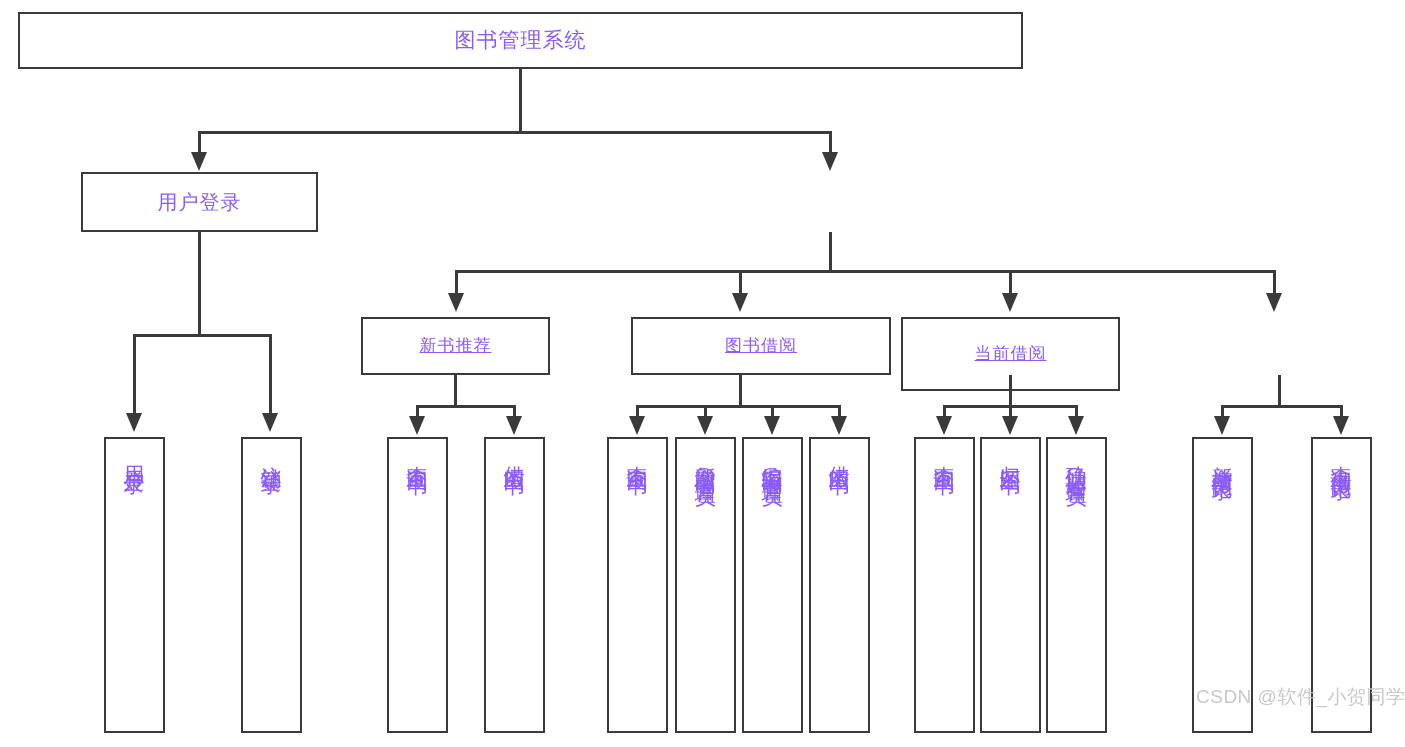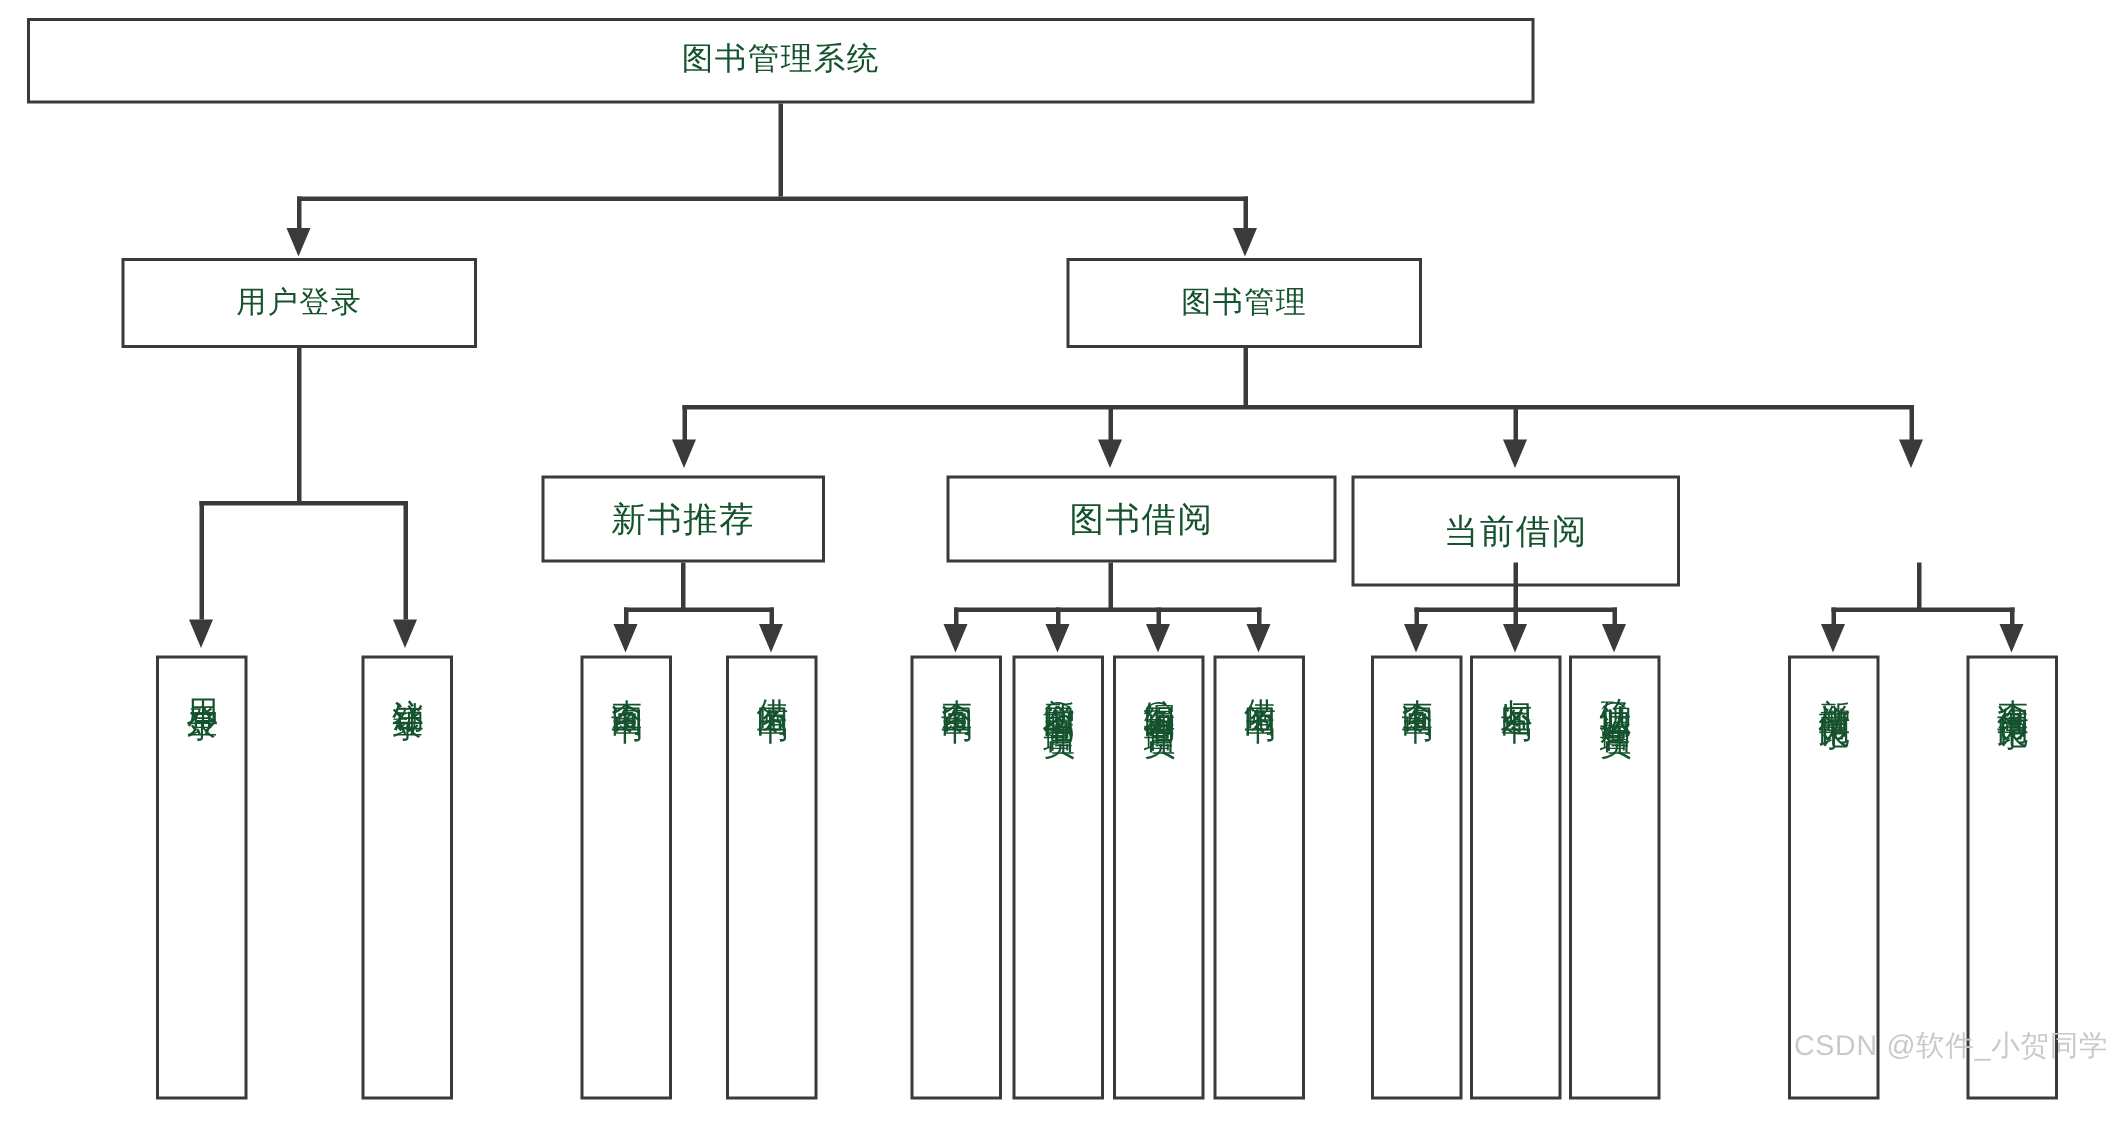--- a/index.html
+++ b/index.html
@@ -16,32 +16,32 @@
   }
   
   .node{
     position:absolute;
     box-sizing:border-box;
     background:#ffffff;
     border:2px solid #3a3a3a;
     display:flex;
     align-items:center;
     justify-content:center;
-    color:#14532d;
+    color:#8b5cf6;
   }
   .node .label{
     display:block;
     text-align:center;
     letter-spacing:1px;
     line-height:1.15;
     white-space:nowrap;
   }
   .node.root .label{font-size:21px;}
   .node.level1 .label{font-size:20px;}
-  .node.level2 .label{font-size:23px;}
+  .node.level2 .label{font-size:17px;text-decoration:underline;}
   
   .node.leaf{
     align-items:flex-start;
     padding-top:10px;
   }
   .node.leaf .label{
     writing-mode:vertical-rl;
     text-orientation:upright;
     font-size:21px;
     letter-spacing:3px;
@@ -86,23 +86,20 @@
   <div class="hline" style="left:198px;top:131px;width:634px;height:3px;"></div>
 
   <div class="vline" style="left:198px;top:131px;width:3px;height:22px;"></div>
   <div class="arrow" style="left:191px;top:152px;"></div>
 
   <div class="vline" style="left:829px;top:131px;width:3px;height:22px;"></div>
   <div class="arrow" style="left:822px;top:152px;"></div>
 
   <div class="node level1" style="left:81px;top:172px;width:237px;height:60px;">
     <span class="label">用户登录</span>
-  </div>
-  <div class="node level1" style="left:711px;top:172px;width:237px;height:60px;">
-    <span class="label">图书管理</span>
   </div>
 
   <div class="vline" style="left:198px;top:232px;width:3px;height:104px;"></div>
   <div class="hline" style="left:133px;top:334px;width:138px;height:3px;"></div>
   <div class="vline" style="left:133px;top:334px;width:3px;height:79px;"></div>
   <div class="arrow" style="left:126px;top:413px;"></div>
   <div class="vline" style="left:269px;top:334px;width:3px;height:79px;"></div>
   <div class="arrow" style="left:262px;top:413px;"></div>
 
   <div class="node leaf" style="left:104px;top:437px;width:61px;height:296px;">

